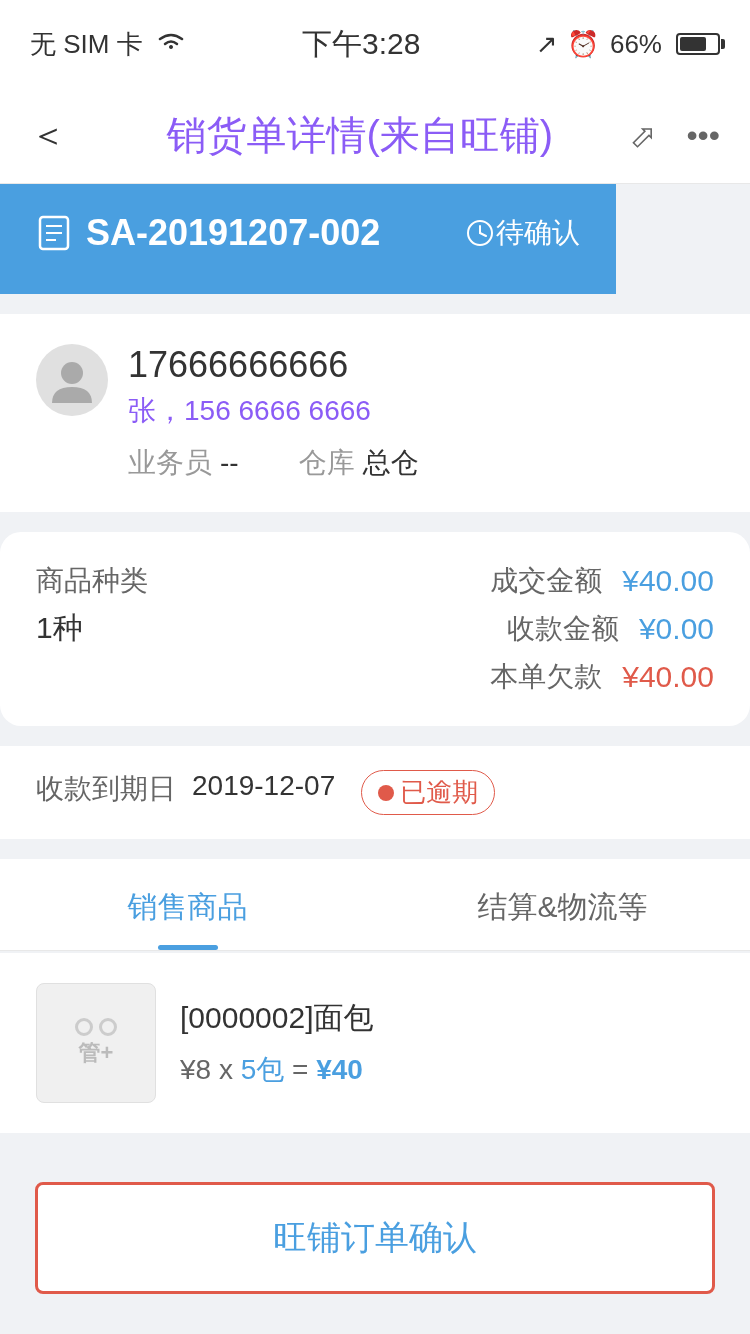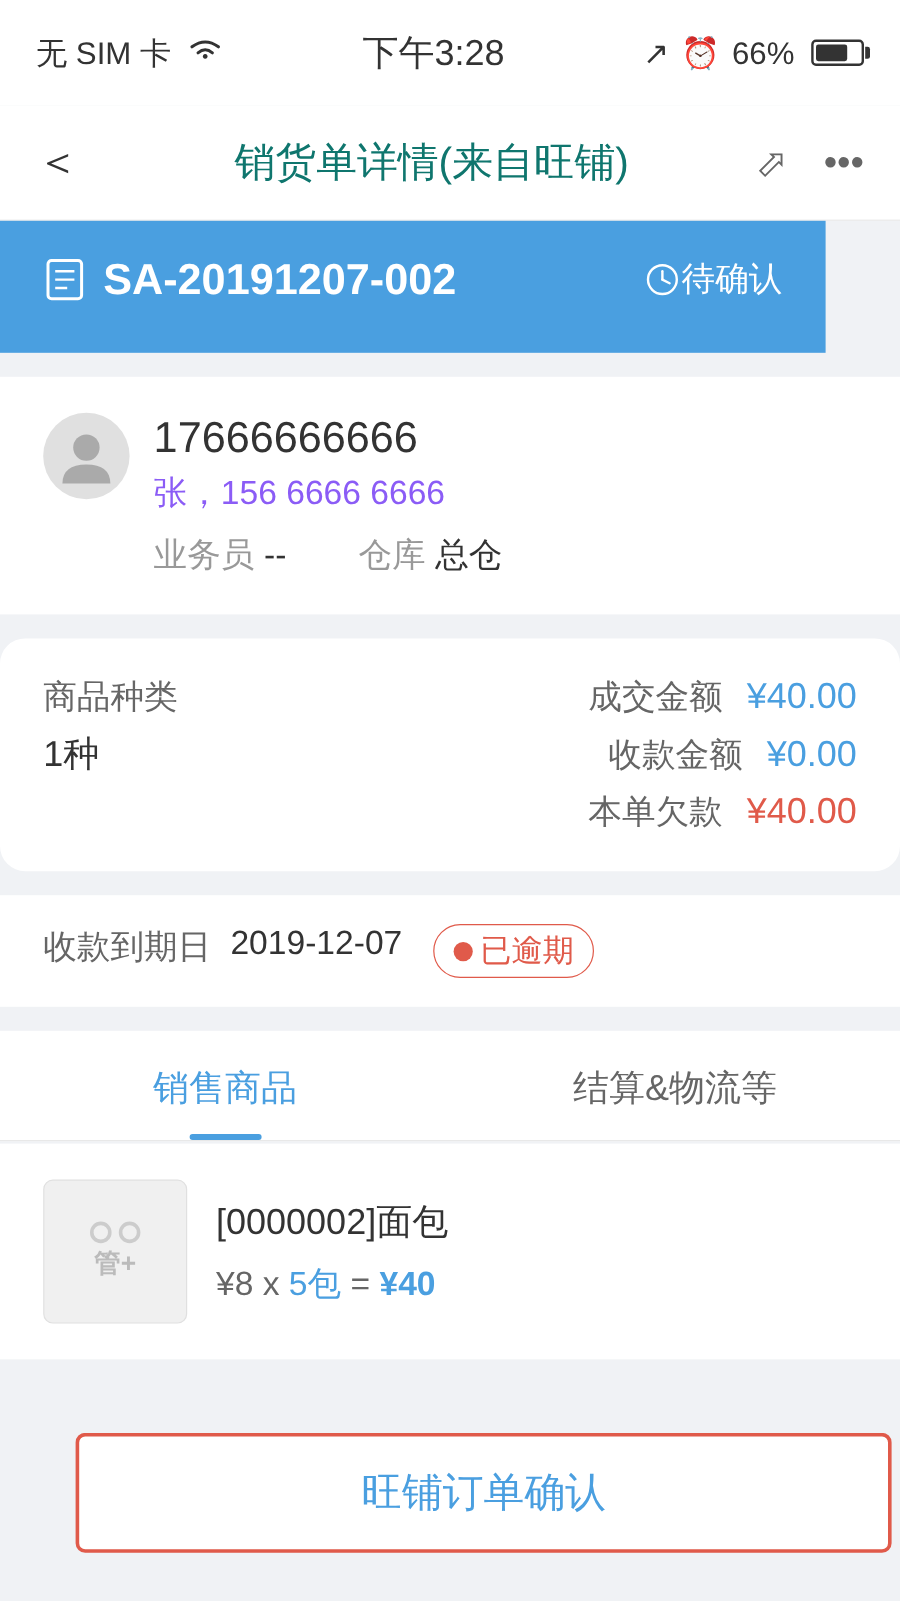--- a/index.html
+++ b/index.html
@@ -75,23 +75,23 @@
       width: 750px;
       height: 96px;
       background: #fff;
       display: flex;
       align-items: center;
       justify-content: space-between;
       padding: 0 30px;
       border-bottom: 1px solid #e8e8e8;
     }
     .nav-title {
-      font-size: 34px;
+      font-size: 40px;
       font-weight: 500;
-      color: #0f766e;
+      color: #8b5cf6;
     }
     .nav-left {
       width: 60px;
       display: flex;
       align-items: center;
     }
     .nav-right {
       display: flex;
       align-items: center;
       gap: 30px;
@@ -102,21 +102,21 @@
       cursor: pointer;
     }
     .nav-icon {
       font-size: 32px;
       color: #666;
     }
 
     
     .order-header {
       background: #4A9FE0;
-      width: 688px;
+      width: 616px;
       padding: 28px 36px;
     }
     .order-id-row {
       display: flex;
       justify-content: space-between;
       align-items: center;
       margin-bottom: 12px;
     }
     .order-id {
       font-size: 36px;
@@ -344,31 +344,30 @@
     
     .confirm-btn-wrap {
       position: fixed;
       bottom: 40px;
       left: 50%;
       transform: translateX(-50%);
       width: 680px;
     }
     .confirm-btn {
       width: 100%;
-      height: 100px;
+      height: 112px;
       border: 3px solid #E05A4A;
       background: #fff;
       color: #4A9FE0;
       font-size: 34px;
       border-radius: 8px;
       cursor: pointer;
       display: flex;
       align-items: center;
       justify-content: center;
-      margin-left: 28px;
     }
 
     
     .owl-logo {
       display: flex;
       flex-direction: column;
       align-items: center;
       gap: 2px;
     }
     .owl-eyes {

